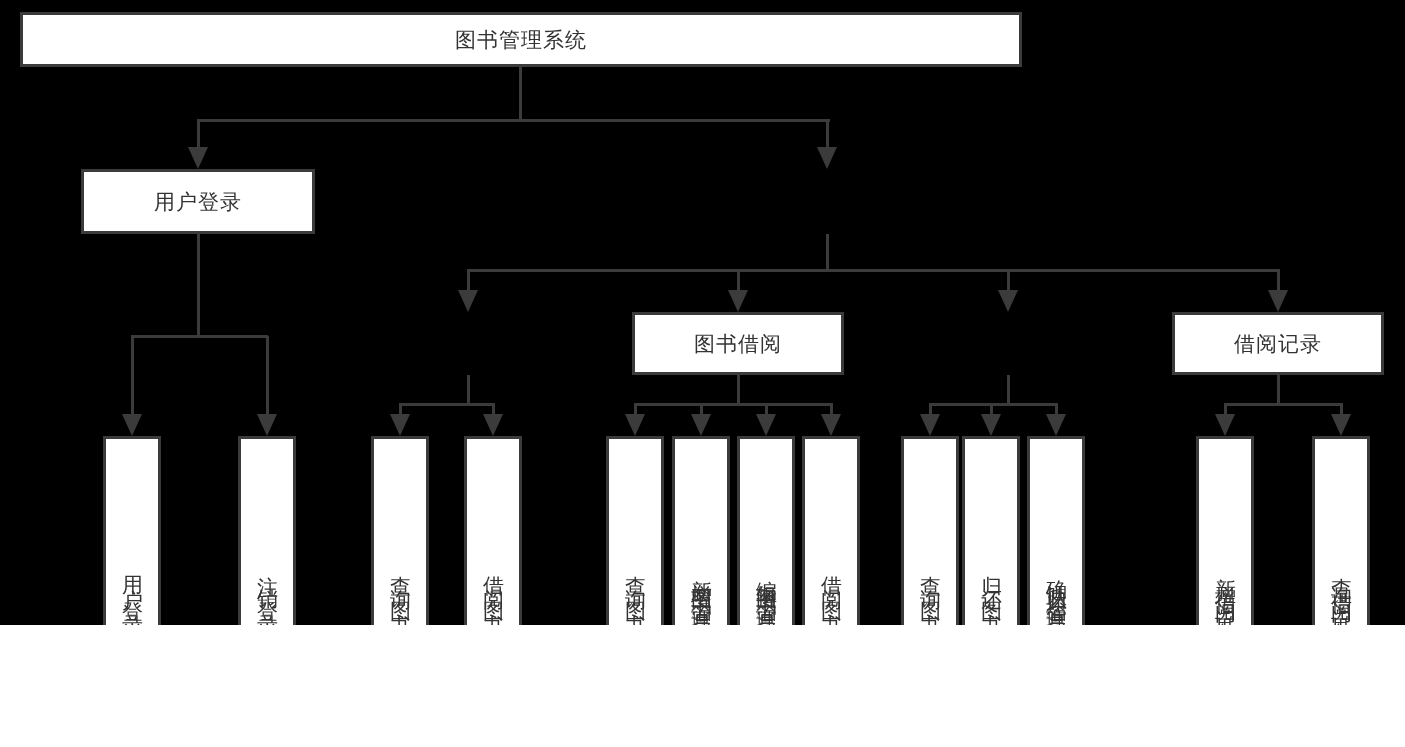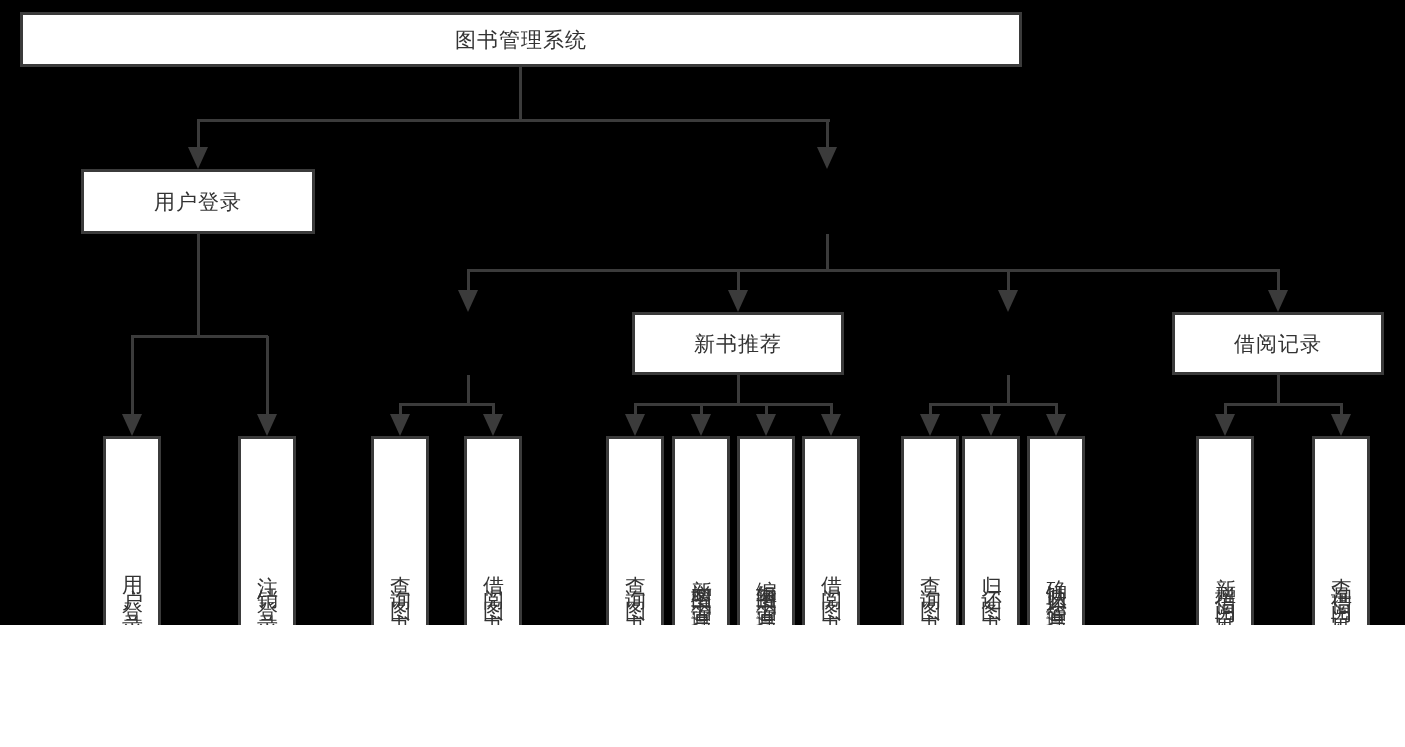--- a/index.html
+++ b/index.html
@@ -107,21 +107,21 @@
   <div class="vline" style="left:467px;top:270px;height:21px"></div>
   <div class="arrow" style="left:458px;top:290px"></div>
   <div class="vline" style="left:737px;top:270px;height:21px"></div>
   <div class="arrow" style="left:728px;top:290px"></div>
   <div class="vline" style="left:1007px;top:270px;height:21px"></div>
   <div class="arrow" style="left:998px;top:290px"></div>
   <div class="vline" style="left:1277px;top:270px;height:21px"></div>
   <div class="arrow" style="left:1268px;top:290px"></div>
 
   <div class="node" style="left:632px;top:312px;width:212px;height:63px">
-    <span class="lbl">新书推荐</span>
+    <span class="lbl">图书借阅</span>
   </div>
   <div class="node" style="left:1172px;top:312px;width:212px;height:63px">
     <span class="lbl">借阅记录</span>
   </div>
 
   <div class="vline" style="left:467px;top:375px;height:31px"></div>
   <div class="hline" style="left:399px;top:403px;width:96px"></div>
   <div class="vline" style="left:399px;top:404px;height:11px"></div>
   <div class="arrow" style="left:390px;top:414px"></div>
   <div class="vline" style="left:492px;top:404px;height:11px"></div>

